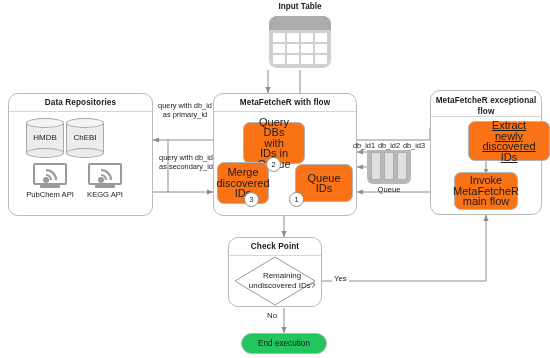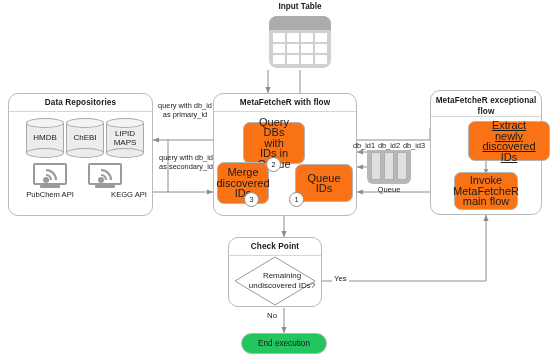--- a/index.html
+++ b/index.html
@@ -132,26 +132,20 @@
       <div class="bot"></div>
       <div class="top"></div>
     <div class="cap">HMDB</div>
   </div>
   <div class="cyl" style="left:66px;top:118px;">
     <div class="body"></div>
       <div class="bot"></div>
       <div class="top"></div>
     <div class="cap">ChEBI</div>
   </div>
-  <div class="cyl" style="left:106px;top:118px;">
-    <div class="body"></div>
-      <div class="bot"></div>
-      <div class="top"></div>
-    <div class="cap">LIPID MAPS</div>
-  </div>
 
   <div class="api" style="left:33px;top:163px;">
     <div class="scr"></div>
       <div class="foot"></div>
     <svg width="34" height="22" style="position:absolute;left:0;top:0;">
       <g transform="translate(9,4)">
         <circle cx="4" cy="13" r="3" fill="#9a9a9a"></circle>
         <path d="M4,8 a5,5 0 0 1 5,5" stroke="#9a9a9a" stroke-width="2.2" fill="none"></path>
         <path d="M4,3 a10,10 0 0 1 10,10" stroke="#9a9a9a" stroke-width="2.2" fill="none"></path>
       </g>
@@ -163,21 +157,21 @@
     <div class="scr"></div>
       <div class="foot"></div>
     <svg width="34" height="22" style="position:absolute;left:0;top:0;">
       <g transform="translate(9,4)">
         <circle cx="4" cy="13" r="3" fill="#9a9a9a"></circle>
         <path d="M4,8 a5,5 0 0 1 5,5" stroke="#9a9a9a" stroke-width="2.2" fill="none"></path>
         <path d="M4,3 a10,10 0 0 1 10,10" stroke="#9a9a9a" stroke-width="2.2" fill="none"></path>
       </g>
     </svg>
   </div>
-  <div class="label" style="left:73px;top:190px;width:64px;padding-left:24px;">KEGG API</div>
+  <div class="label" style="left:73px;top:190px;width:64px;">KEGG API</div>
 
   <div class="label small" style="left:155px;top:101px;width:60px;">query with db_id as primary_id</div>
   <div class="label small" style="left:155px;top:153px;width:62px;">query with db_id as secondary_id</div>
 
   <div class="group" style="left:213px;top:93px;width:144px;height:123px;">
     <div class="group-title">MetaFetcheR with flow</div>
     <div class="group-sep" style="top:17px;"></div>
   </div>
 
   <div class="node" style="left:243px;top:122px;width:62px;height:42px;">

